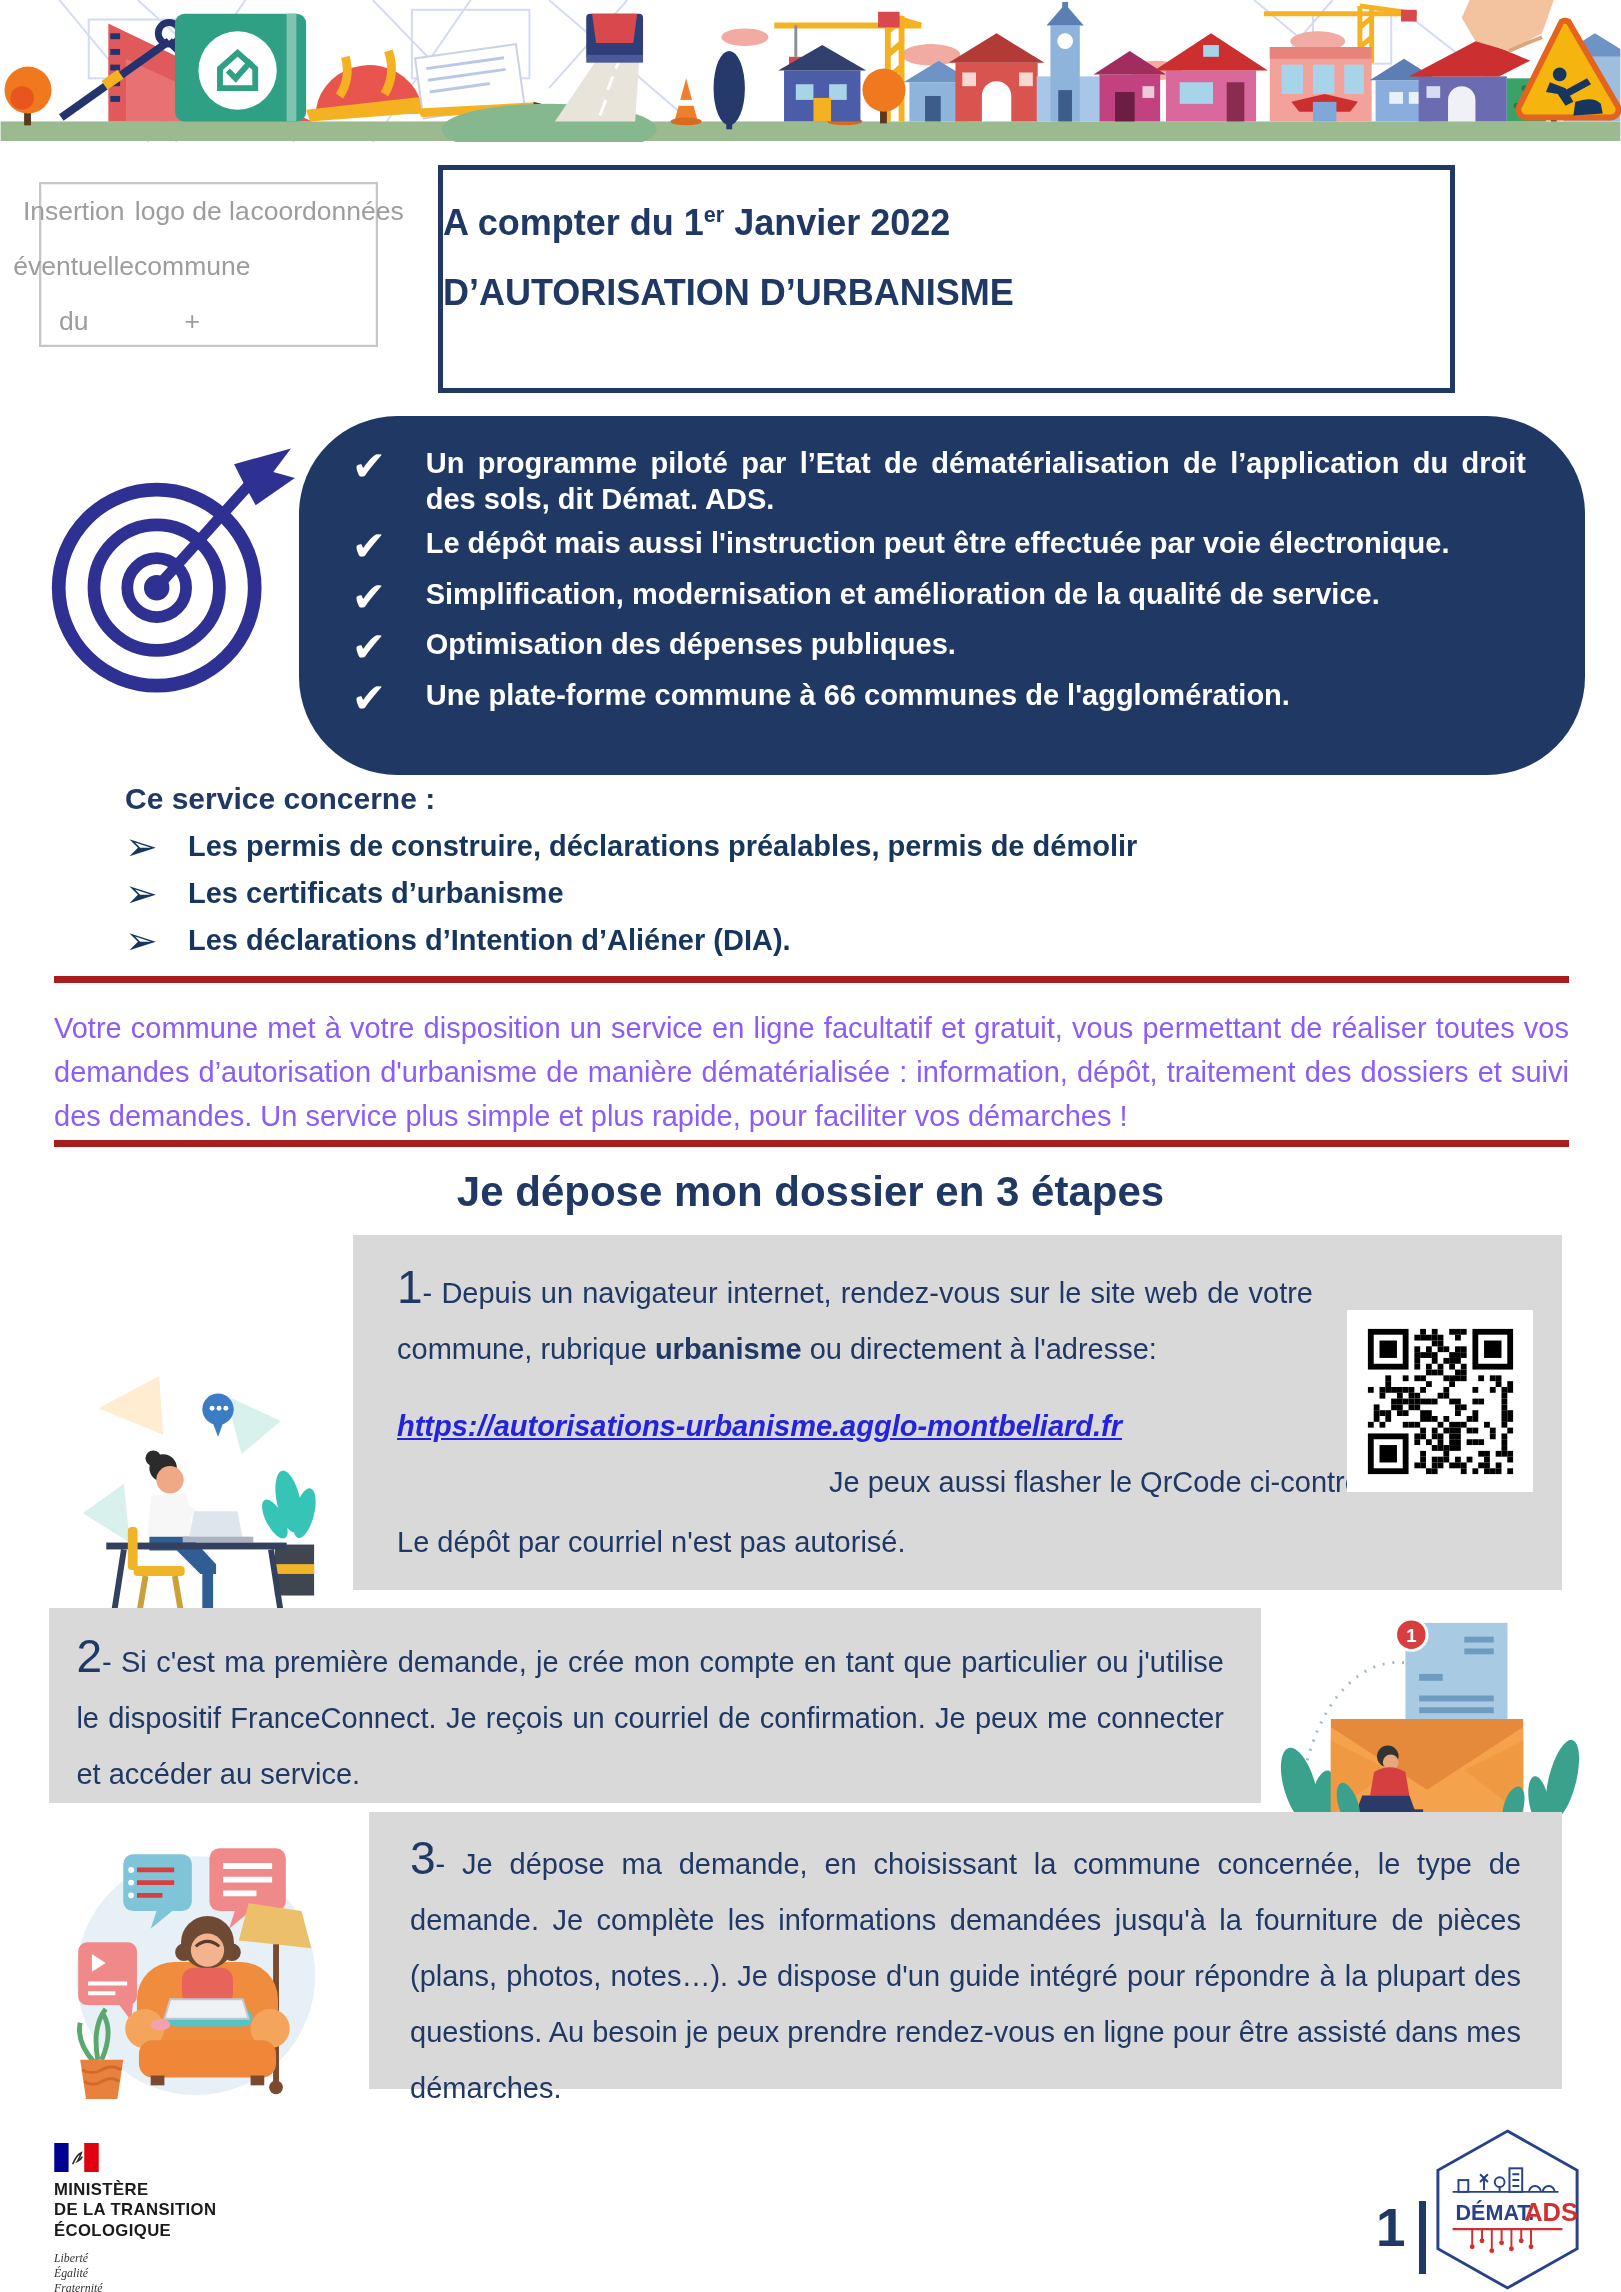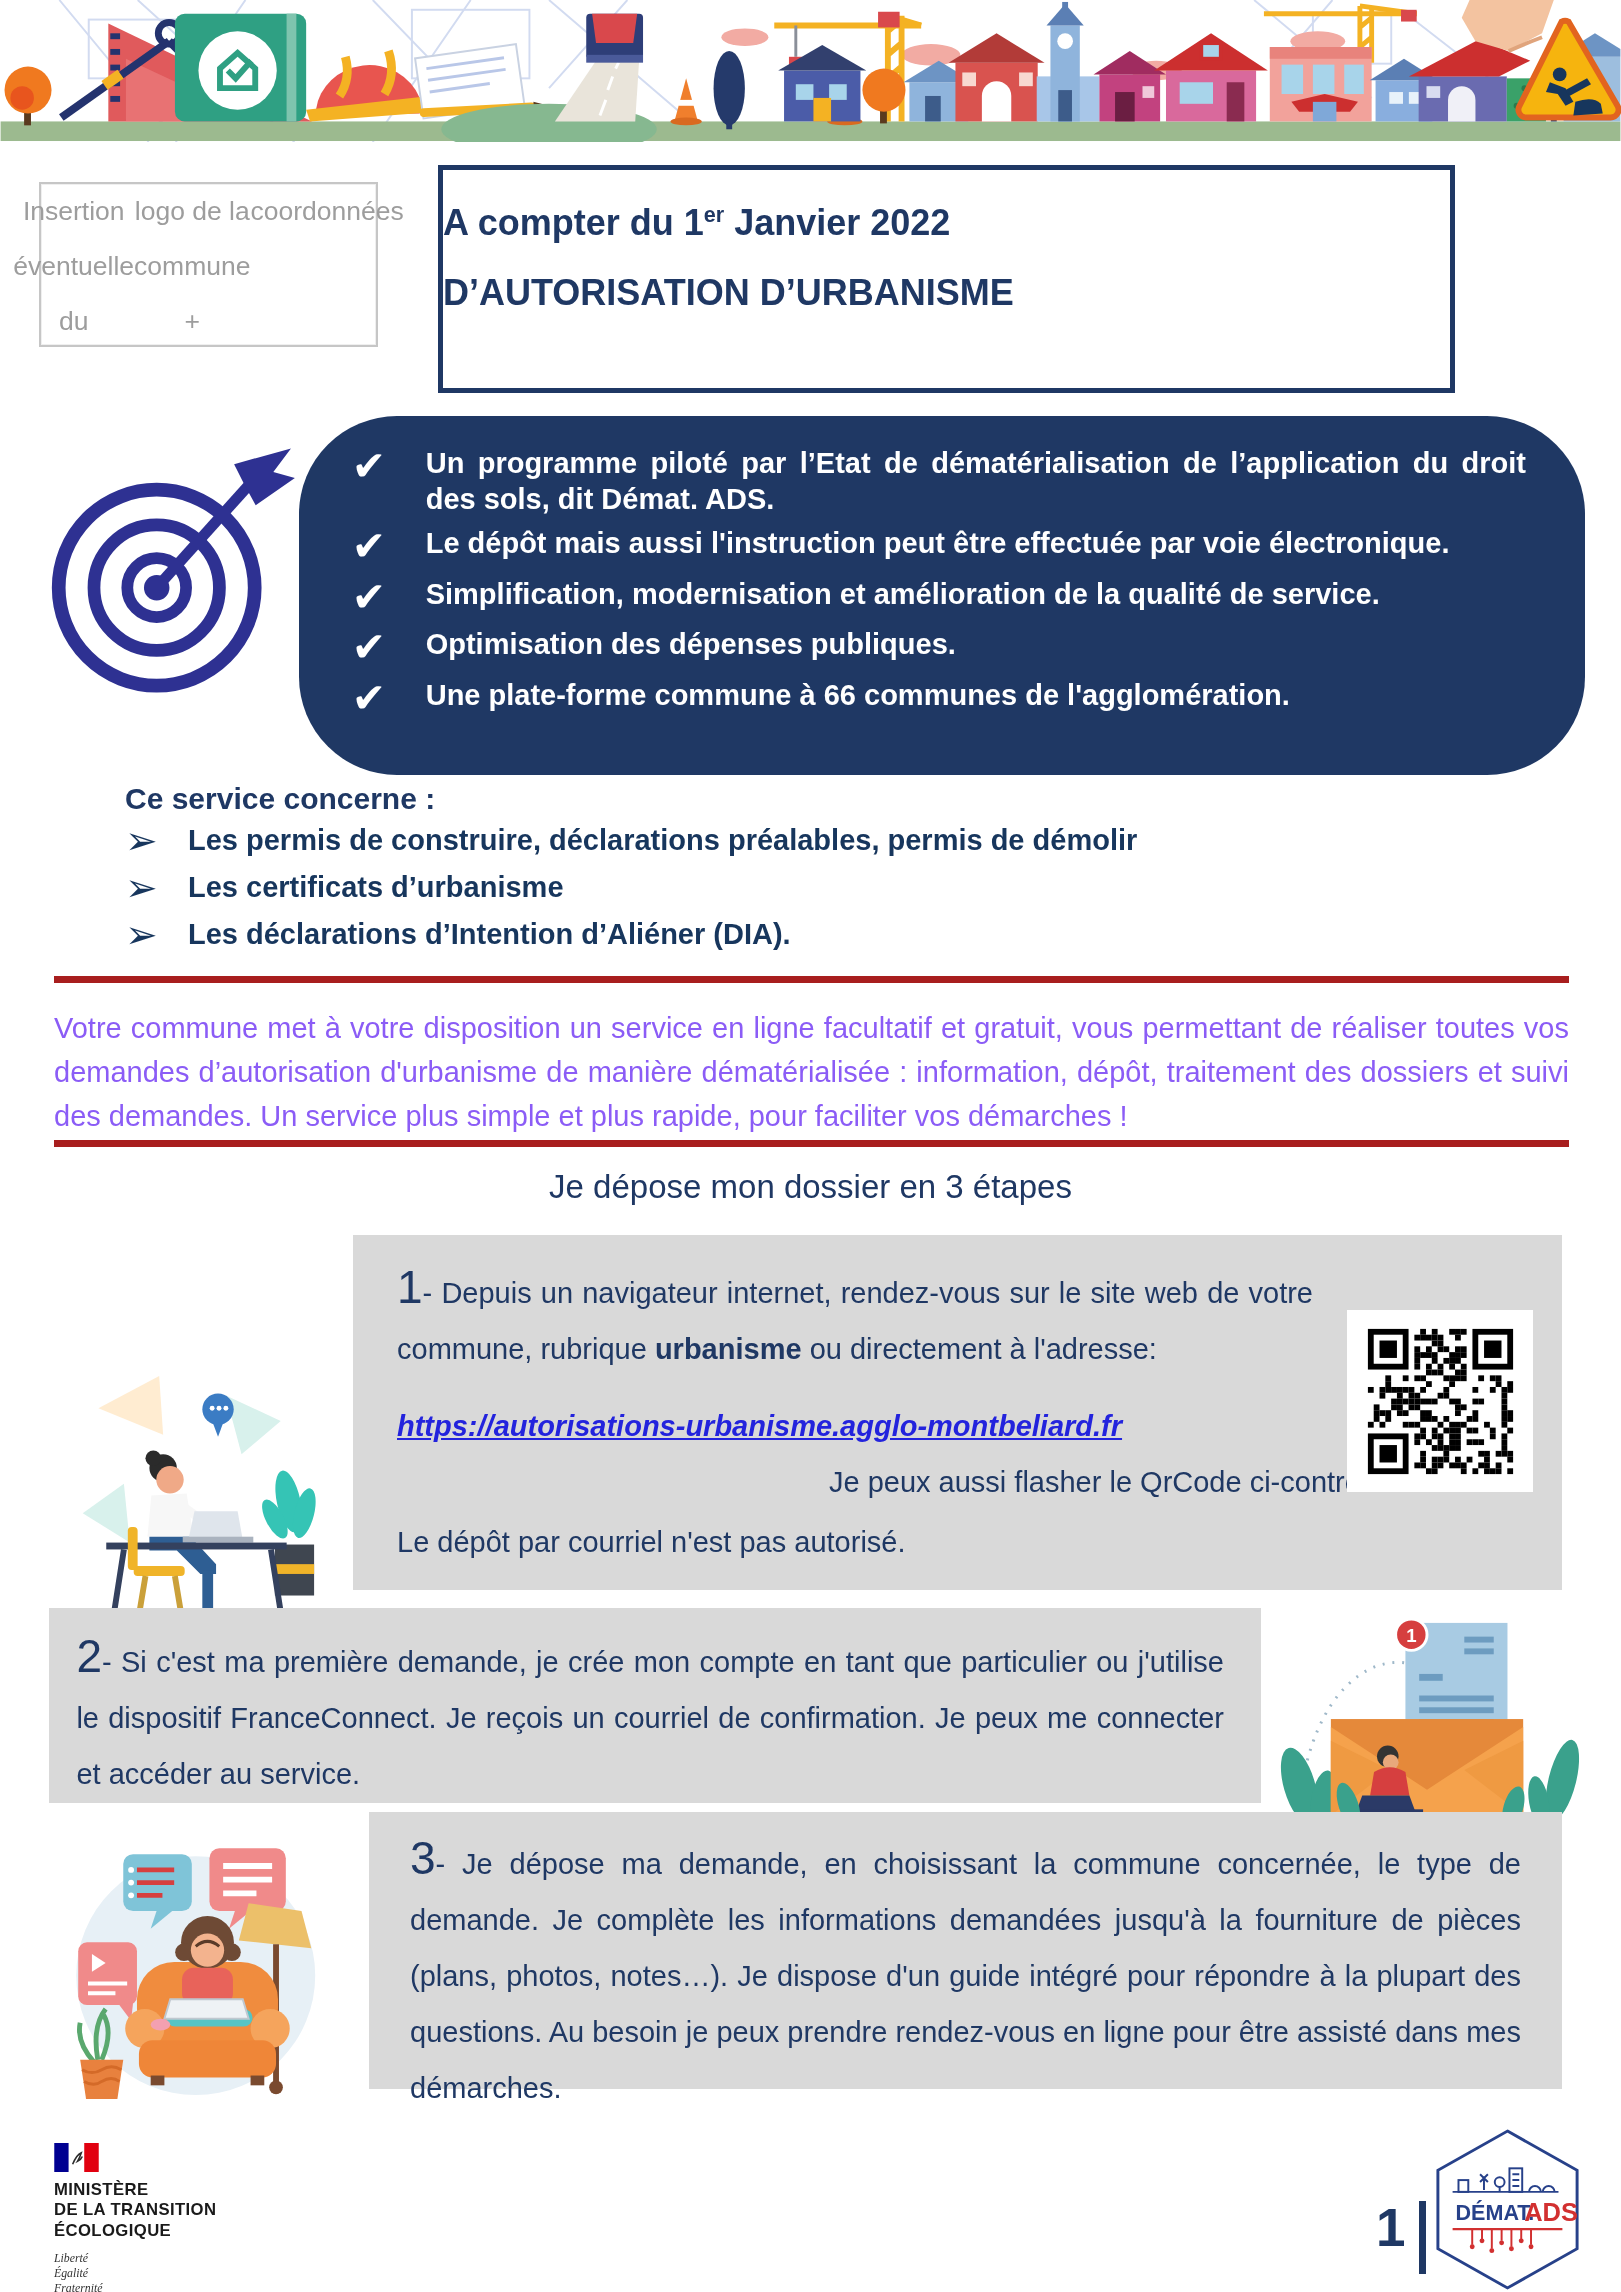--- a/index.html
+++ b/index.html
@@ -25,35 +25,35 @@
   .objectives-box{position:absolute;left:299px;top:416px;width:1286px;height:359px;
     background:#1f3864;border-radius:98px;}
   .objectives-box ul{list-style:none;margin:0;padding:29px 59px 0 39px;}
   .obj-item{display:flex;margin-bottom:7.8px;}
   .check{flex:none;width:74px;padding-left:13.7px;color:#ffffff;font-size:41px;line-height:43px;
     font-family:"DejaVu Sans",sans-serif;}
   .obj-text{color:#ffffff;font-size:29px;font-weight:bold;line-height:36px;text-align:justify;}
 
   
   .service{position:absolute;left:125px;top:782px;width:1323px;}
-  .service-heading{font-size:30px;font-weight:bold;color:#1f3864;margin:0 0 1px 0;}
+  .service-heading{font-size:30px;font-weight:bold;color:#1f3864;margin:0 0 7px 0;}
   .svc-item{display:flex;}
   .svc-bullet{flex:none;width:63px;font-size:39px;line-height:47px;color:#17365d;
     font-family:"DejaVu Sans",sans-serif;}
   .svc-text{font-size:29px;font-weight:bold;line-height:47px;color:#17365d;}
 
   
   .rule{position:absolute;left:54px;width:1515px;height:6.9px;background:#a81e1e;}
   .rule1{top:976px;} .rule2{top:1140px;}
   .intro{position:absolute;left:54px;top:1006px;width:1515px;margin:0;
     font-size:29px;line-height:44px;text-align:justify;color:#8b5cf6;}
 
   
   .steps-heading{position:absolute;left:0;top:1168px;width:1621px;margin:0;text-align:center;
-    font-size:33px;font-weight:normal;color:#1f3864;}
+    font-size:42px;font-weight:bold;color:#1f3864;}
   .panel{position:absolute;background:#d9d9d9;}
   .panel1{left:353px;top:1235px;width:1209px;height:355px;}
   .panel2{left:49px;top:1608px;width:1212px;height:195px;}
   .panel3{left:369px;top:1812px;width:1193px;height:277px;}
   .step-par{margin:0;color:#1f3864;font-size:29px;line-height:56px;text-align:justify;}
   .step-num{font-size:46px;font-weight:400;}
   .panel1 .step-par{padding:23.5px 0 0 44px;width:916px;}
   .site-link{display:inline-block;margin:33px 0 0 44px;font-size:29px;font-style:italic;
     font-weight:bold;color:#2323dd;}
   .qr-caption{margin:23.5px 0 0 44px;width:980px;text-align:right;font-size:29px;color:#1f3864;}

